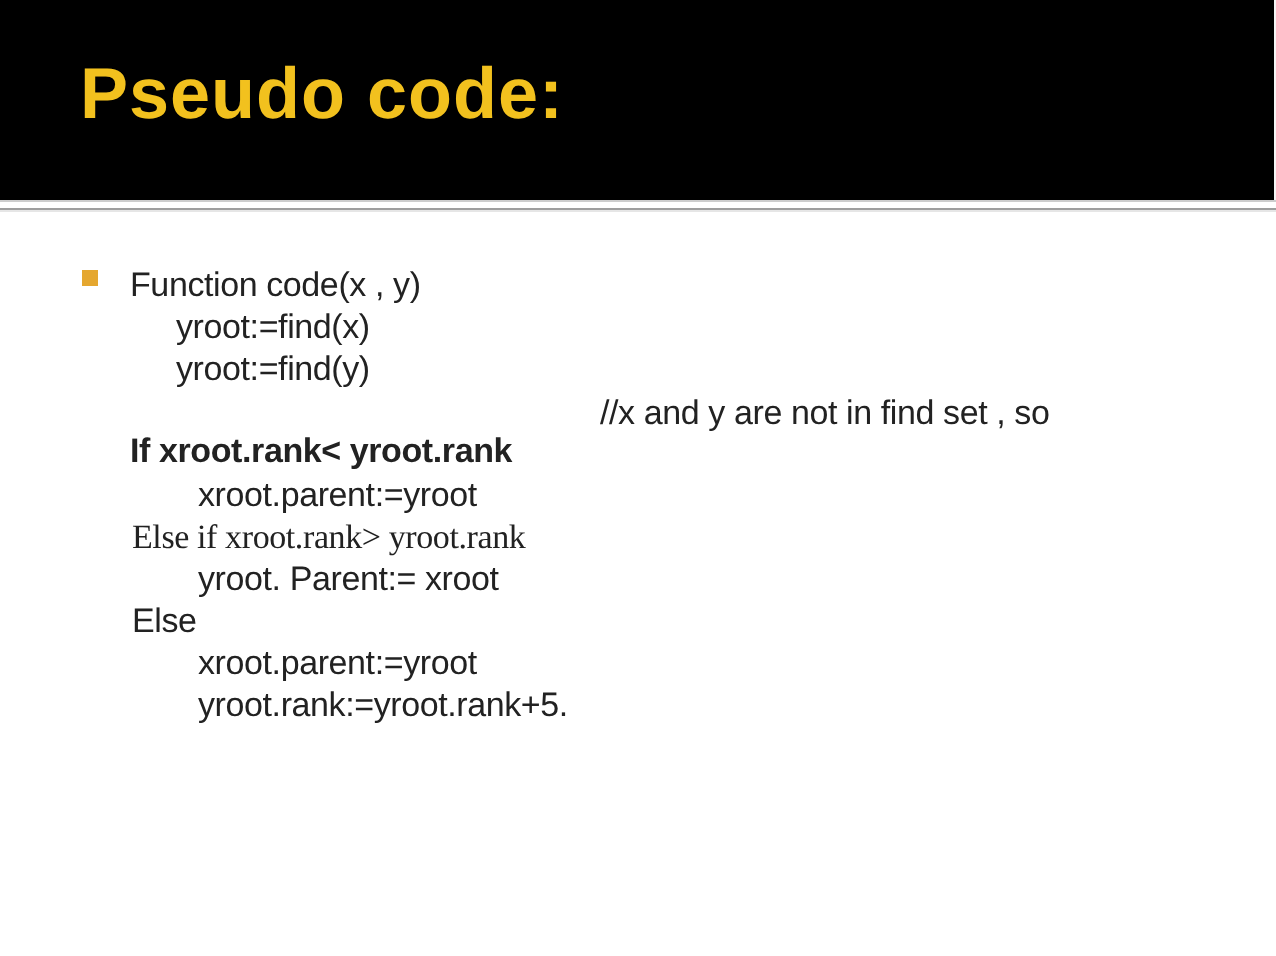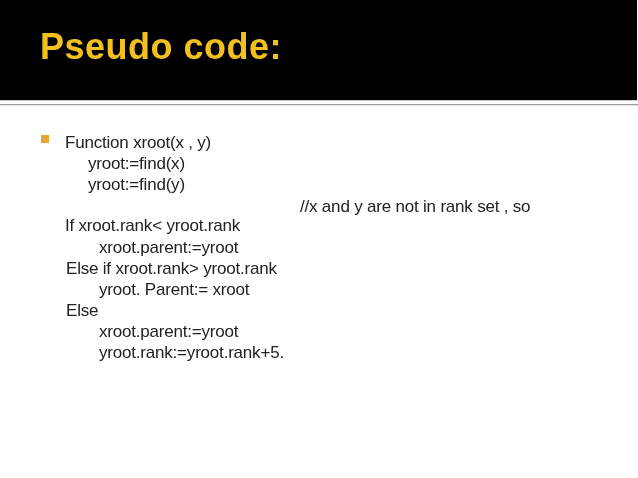--- a/index.html
+++ b/index.html
@@ -77,26 +77,26 @@
 <div class="slide">
   <header class="title-bar">
     <h1 class="slide-title">Pseudo code:</h1>
   </header>
   <div class="header-edge"></div>
   <div class="header-divider"></div>
 
   <main>
     <span class="bullet"></span>
     <div id="code-lines">
-        <div class="code-line" style="left: 65px; top: 133px;">Function xroot(x , y)</div>
+        <div class="code-line" style="left: 65px; top: 133px;">Function code(x , y)</div>
         <div class="code-line" style="left: 88px; top: 154px;">yroot:=find(x)</div>
         <div class="code-line" style="left: 88px; top: 175px;">yroot:=find(y)</div>
-        <div class="code-line" style="left: 300px; top: 197px;">//x and y are not in rank set , so</div>
-        <div class="code-line" style="left: 65px; top: 216px;">If xroot.rank&lt; yroot.rank</div>
+        <div class="code-line" style="left: 300px; top: 197px;">//x and y are not in find set , so</div>
+        <div class="code-line" style="left: 65px; top: 216px; font-weight: bold;">If xroot.rank&lt; yroot.rank</div>
         <div class="code-line" style="left: 99px; top: 238px;">xroot.parent:=yroot</div>
-        <div class="code-line" style="left: 66px; top: 259px;">Else if xroot.rank&gt; yroot.rank</div>
+        <div class="code-line" style="left: 66px; top: 259px; font-family: Liberation Serif, serif;">Else if xroot.rank&gt; yroot.rank</div>
         <div class="code-line" style="left: 99px; top: 280px;">yroot. Parent:= xroot</div>
         <div class="code-line" style="left: 66px; top: 301px;">Else</div>
         <div class="code-line" style="left: 99px; top: 322px;">xroot.parent:=yroot</div>
         <div class="code-line" style="left: 99px; top: 343px;">yroot.rank:=yroot.rank+5.</div>
       </div>
   </main>
 </div>
 
 </body></html>

